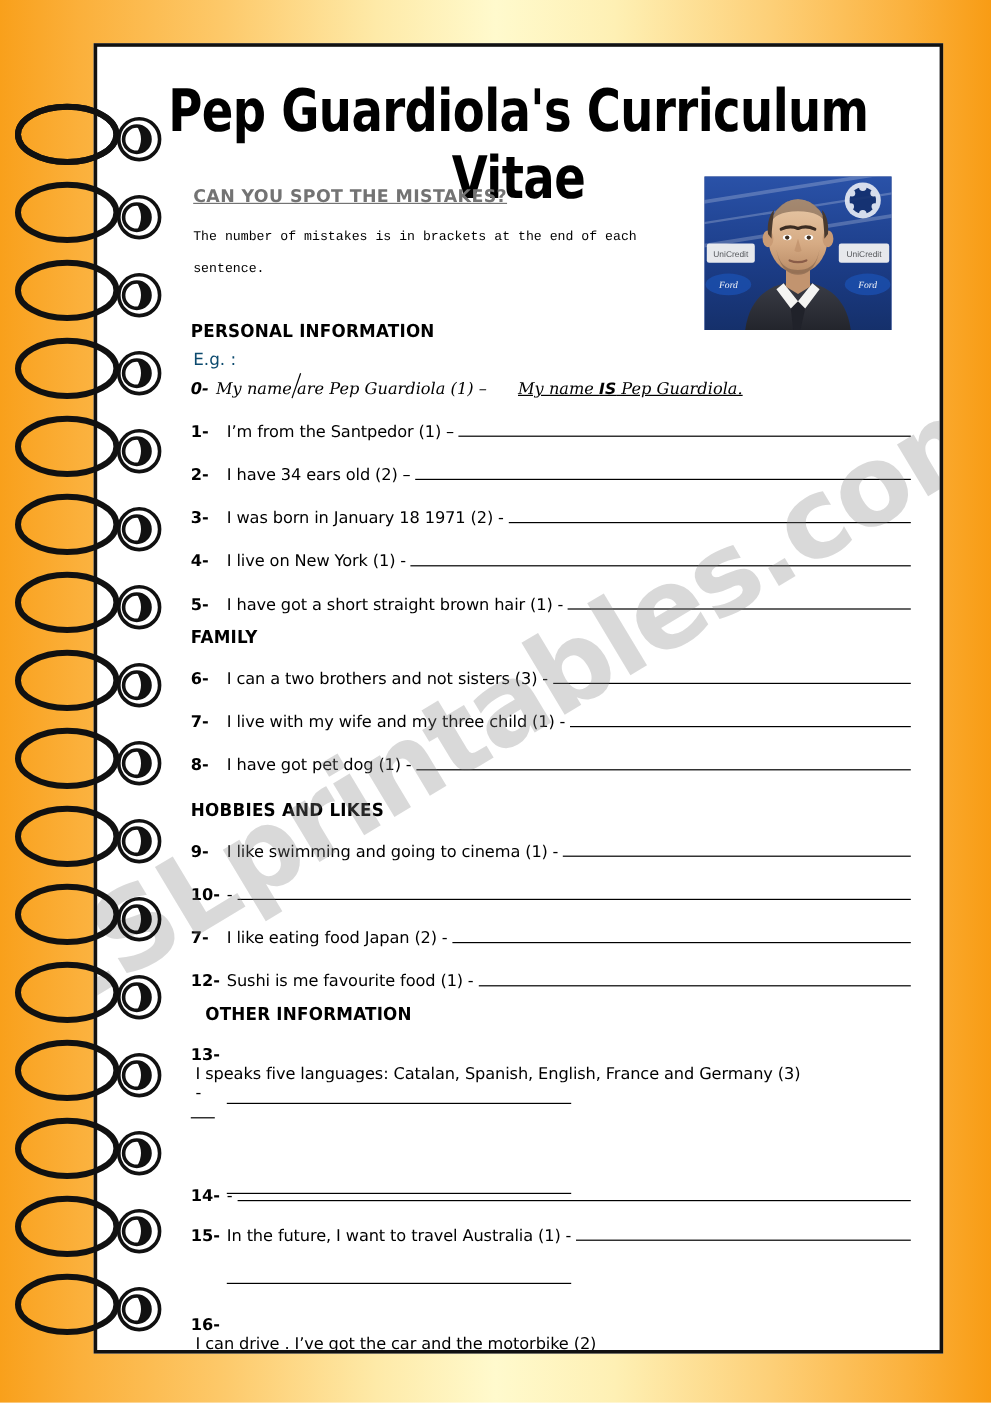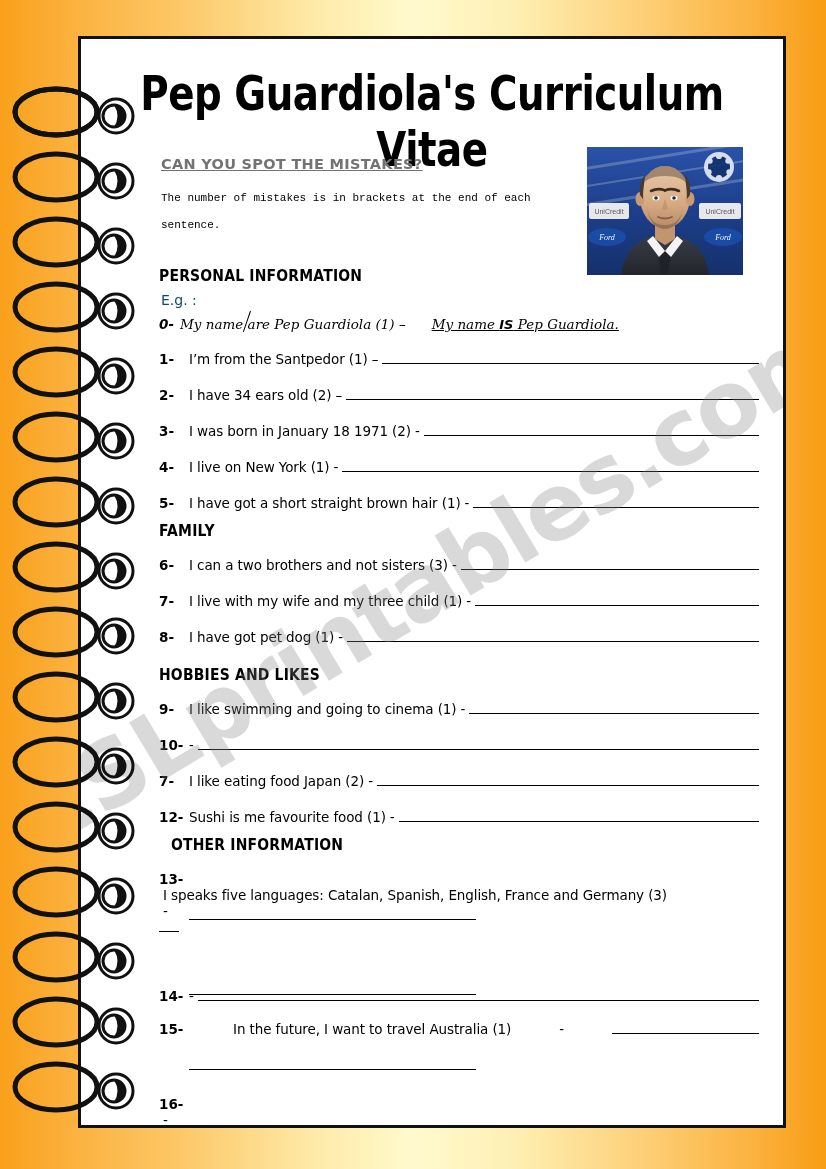--- a/index.html
+++ b/index.html
@@ -433,30 +433,31 @@
       </div>
       <div class="rule2" style="left:108px; top:880px; width:287px;"></div>
 
       <div class="q" style="top:949px;">
         <span class="qnum">14-</span>
         <span class="dash">-</span>
         <span class="rule"></span>
       </div>
       <div class="rule2" style="left:108px; top:955px; width:287px;"></div>
 
-      <div class="q" style="top:982px;gap:44px;">
+      <div class="q" style="top:982px;">
         <span class="qnum">15-</span>
         <span class="qtext">In the future, I want to travel Australia (1)</span>
         <span class="dash">-</span>
         <span class="rule"></span>
       </div>
       <div class="rule2" style="left:108px; top:1030px; width:287px;"></div>
 
       <div class="q" style="top:1057px;flex-direction:column;">
         <span class="qnum">16-</span>
+        <span class="qtext">I can drive . I’ve got the car and the motorbike (2)</span>
         <span class="dash">-</span>
         <span class="rule"></span>
       </div>
 
     </div>
   </div>
 
   <svg class="spiral" viewBox="0 0 826 1169">
     <g fill="none" stroke="#111111" stroke-width="5">
 

